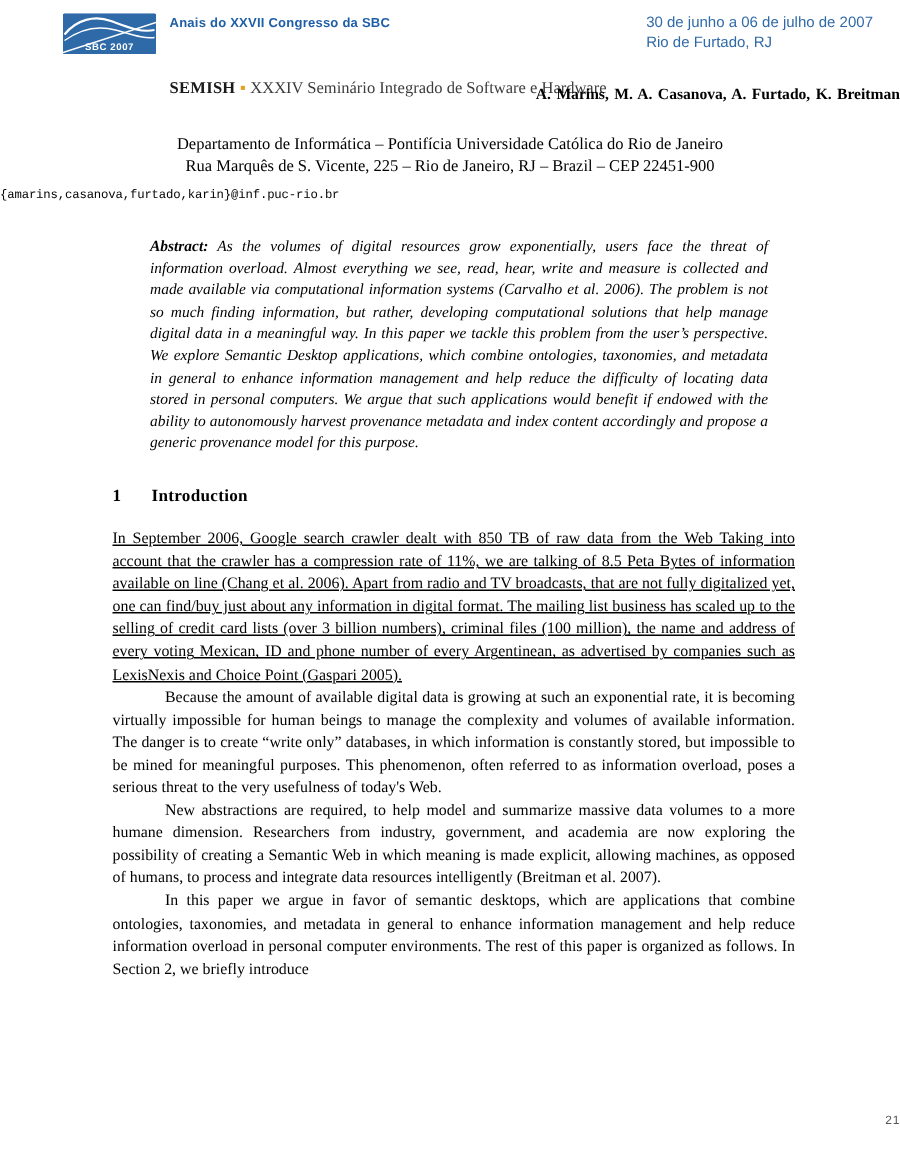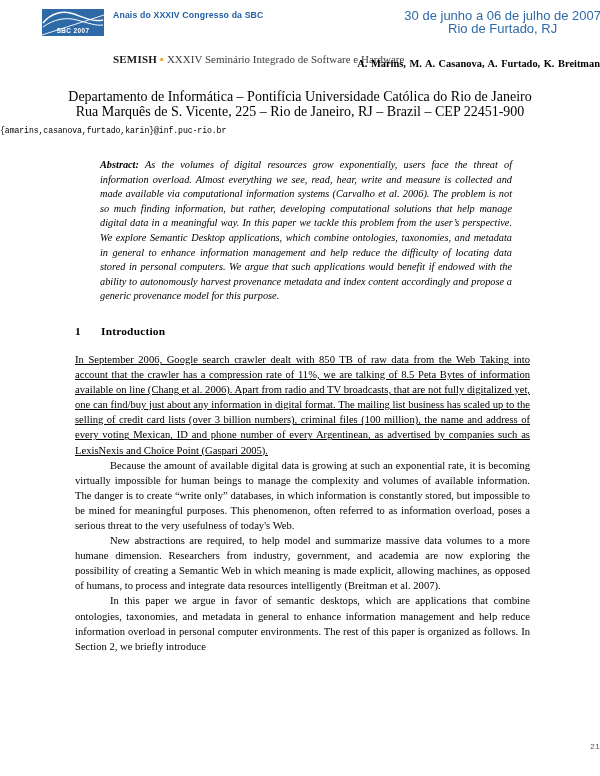--- a/index.html
+++ b/index.html
@@ -70,23 +70,23 @@
     letter-spacing: 0.2px;
   }
   .conf-bullet {
     color: #e8a020;
     font-weight: bold;
     padding: 0 3px;
   }
 
   .conf-right {
     margin-right: 18px;
-    text-align: center;
+    text-align: left;
     font-family: "Liberation Sans", sans-serif;
-    font-size: 13px;
+    font-size: 10px;
     color: #2f6aa8;
     line-height: 12.5px;
     flex: 0 0 auto;
     padding-top: 1px;
     white-space: nowrap;
   }
 
   
   .paper {
     position: absolute;
@@ -110,21 +110,21 @@
     font-family: "Liberation Serif", serif;
     font-weight: bold;
     font-size: 10.4px;
     margin-top: 12px;
     word-spacing: 1px;
   }
 
   .affil {
     text-align: center;
     font-family: "Liberation Serif", serif;
-    font-size: 14px;
+    font-size: 11px;
     line-height: 15px;
     margin-top: 20px;
   }
 
   .email {
     text-align: left;
     font-family: "Liberation Mono", monospace;
     font-size: 8.2px;
     margin-top: 7px;
     letter-spacing: -0.1px;
@@ -185,21 +185,21 @@
     <svg width="62" height="27" viewBox="0 0 62 27">
       <rect x="0" y="0" width="62" height="27" fill="#2f6aa8"></rect>
       <path d="M1 14 C 9 4, 21 1, 32 5 C 43 9, 52 13, 61 11" fill="none" stroke="#ffffff" stroke-width="1.4"></path>
       <path d="M1 18 C 12 10, 24 8, 35 11 C 46 14, 54 17, 61 16" fill="none" stroke="#ffffff" stroke-width="1"></path>
       <path d="M0 26 L 62 6" fill="none" stroke="#ffffff" stroke-width="0.9"></path>
       <text x="31" y="24" text-anchor="middle" fill="#ffffff" font-family="Liberation Sans, sans-serif" font-size="6.4" font-weight="bold" letter-spacing="0.4">SBC 2007</text>
     </svg>
   </div>
 
   <div class="conf-titles">
-    <div class="conf-line1">Anais do XXXIV Congresso da SBC</div>
+    <div class="conf-line1">Anais do XXVII Congresso da SBC</div>
     <div class="conf-line2">
       <span class="semish">SEMISH</span><span class="conf-bullet">▪</span><span>XXXIV Seminário Integrado de Software e Hardware</span>
     </div>
   </div>
 
   <div class="conf-right">
     <div>30 de junho a 06 de julho de 2007</div>
     <div>Rio de Furtado, RJ</div>
   </div>
 </div>

